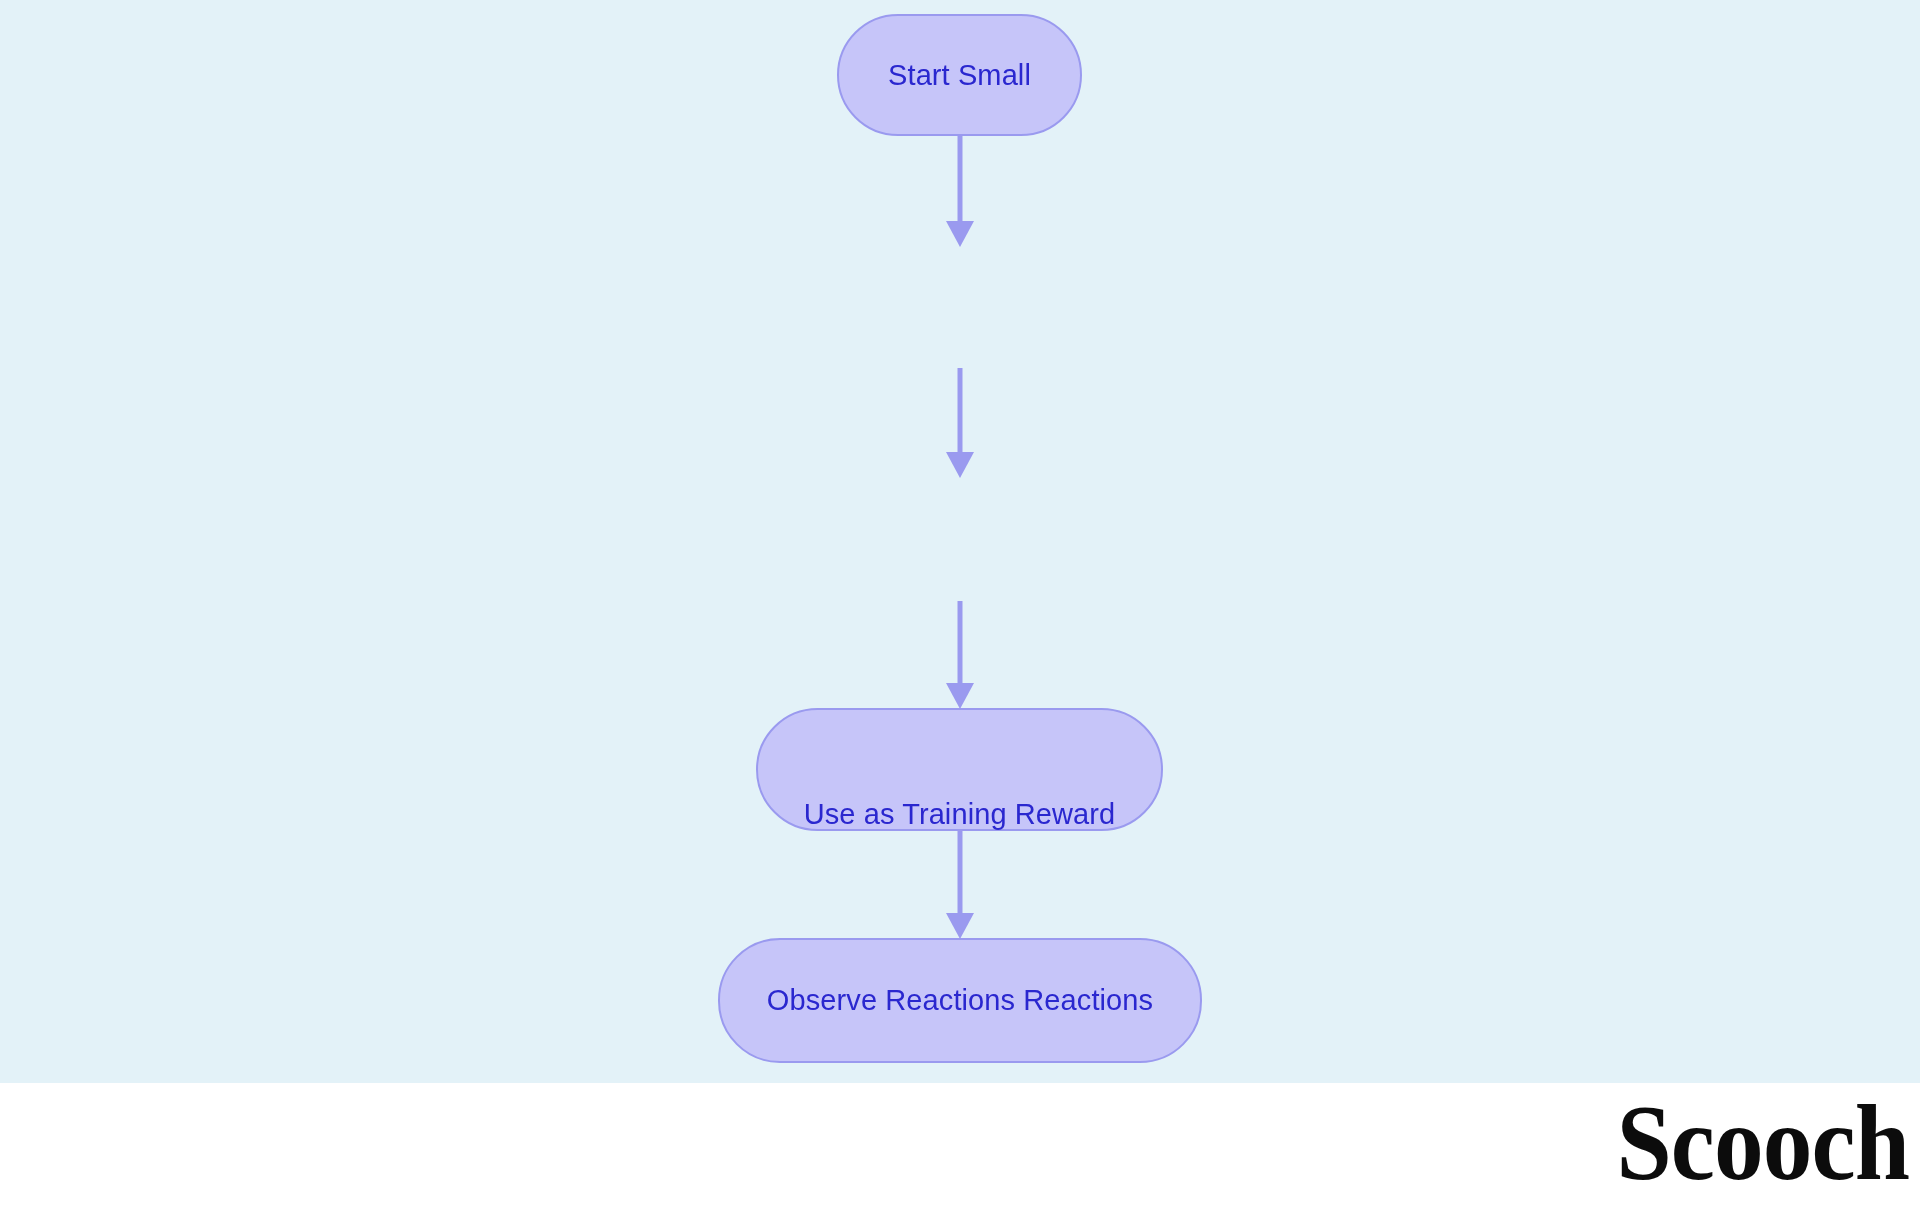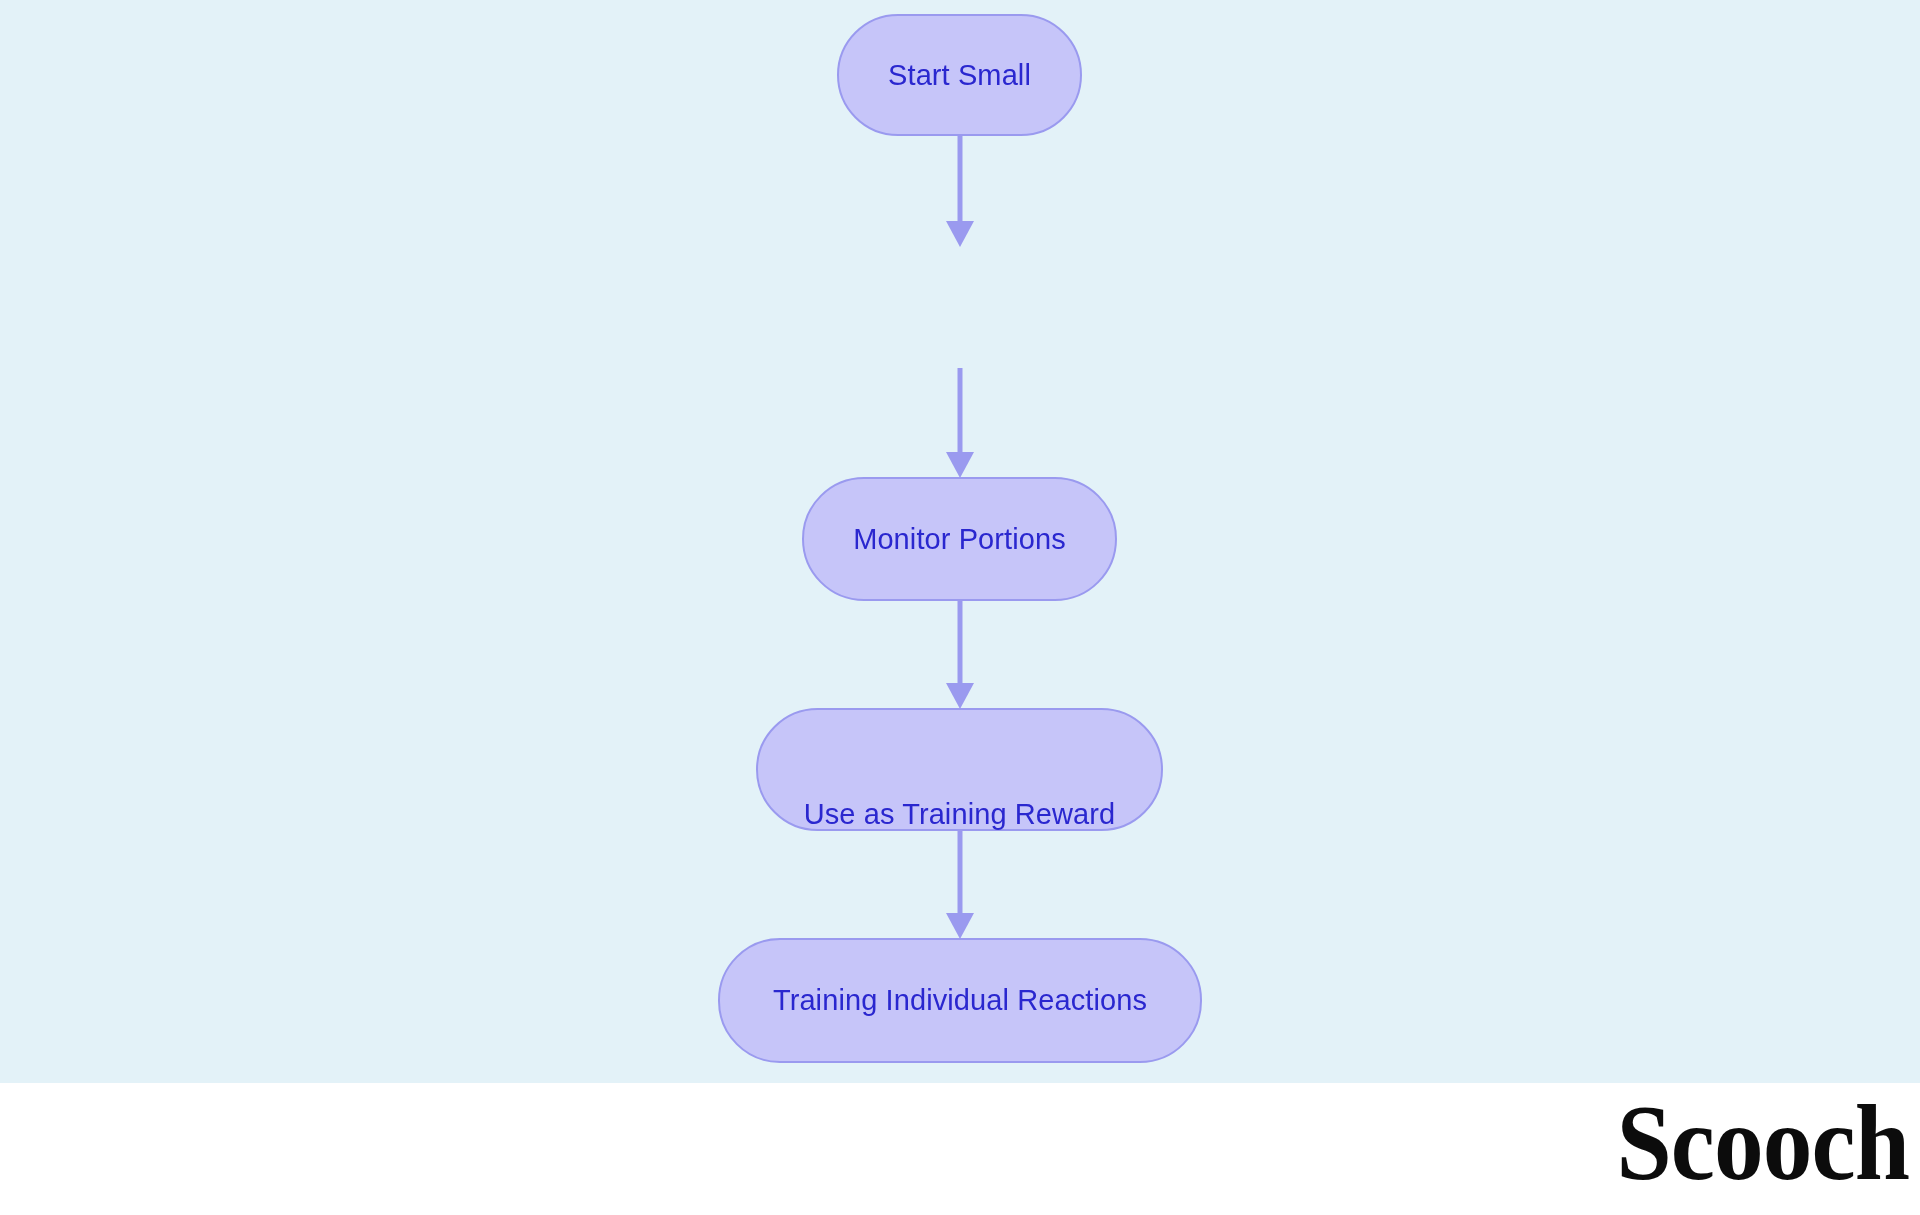--- a/index.html
+++ b/index.html
@@ -112,30 +112,27 @@
         <line x1="960" y1="831" x2="960" y2="916" stroke="#9a9aef" stroke-width="5"></line>
         <polygon points="946,913 974,913 960,939" fill="#9a9aef"></polygon>
       </g>
     </svg>
 
     <div class="node" style="left:837px; top:14px; width:245px; height:122px;">
       <span class="node-label">Start Small</span>
     </div>
 
 
-    <div class="node" style="left:802px; top:477px; width:315px; height:124px;">
-      <span class="node-label">Monitor Portions</span>
-    </div>
 
     <div class="node" style="left:756px; top:708px; width:407px; height:123px;align-items:flex-end;">
       <span class="node-label">Use as Training Reward</span>
     </div>
 
     <div class="node" style="left:718px; top:938px; width:484px; height:125px;">
-      <span class="node-label">Training Individual Reactions</span>
+      <span class="node-label">Observe Reactions Reactions</span>
     </div>
 
   </div>
 
   <div id="footer">
     <div id="brand-logo">Scooch</div>
   </div>
 
 </div>
 

